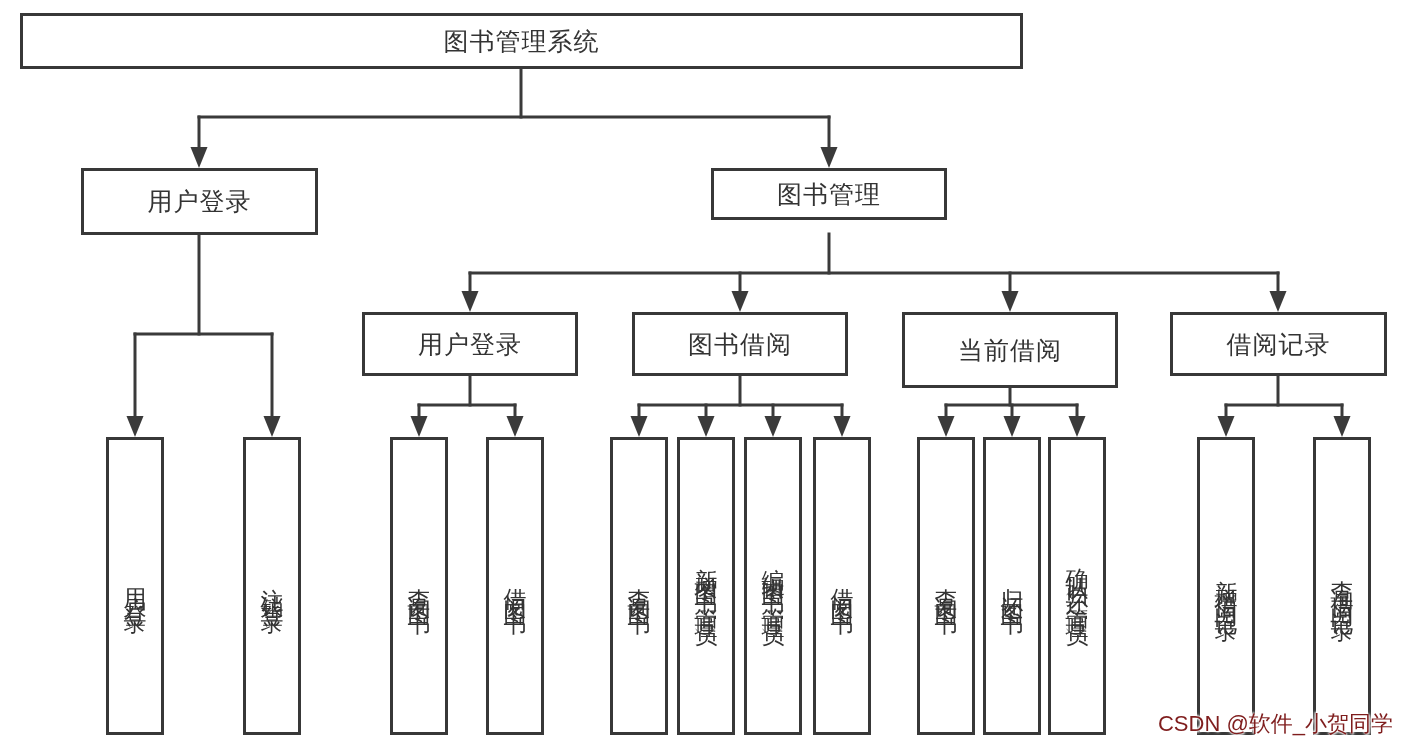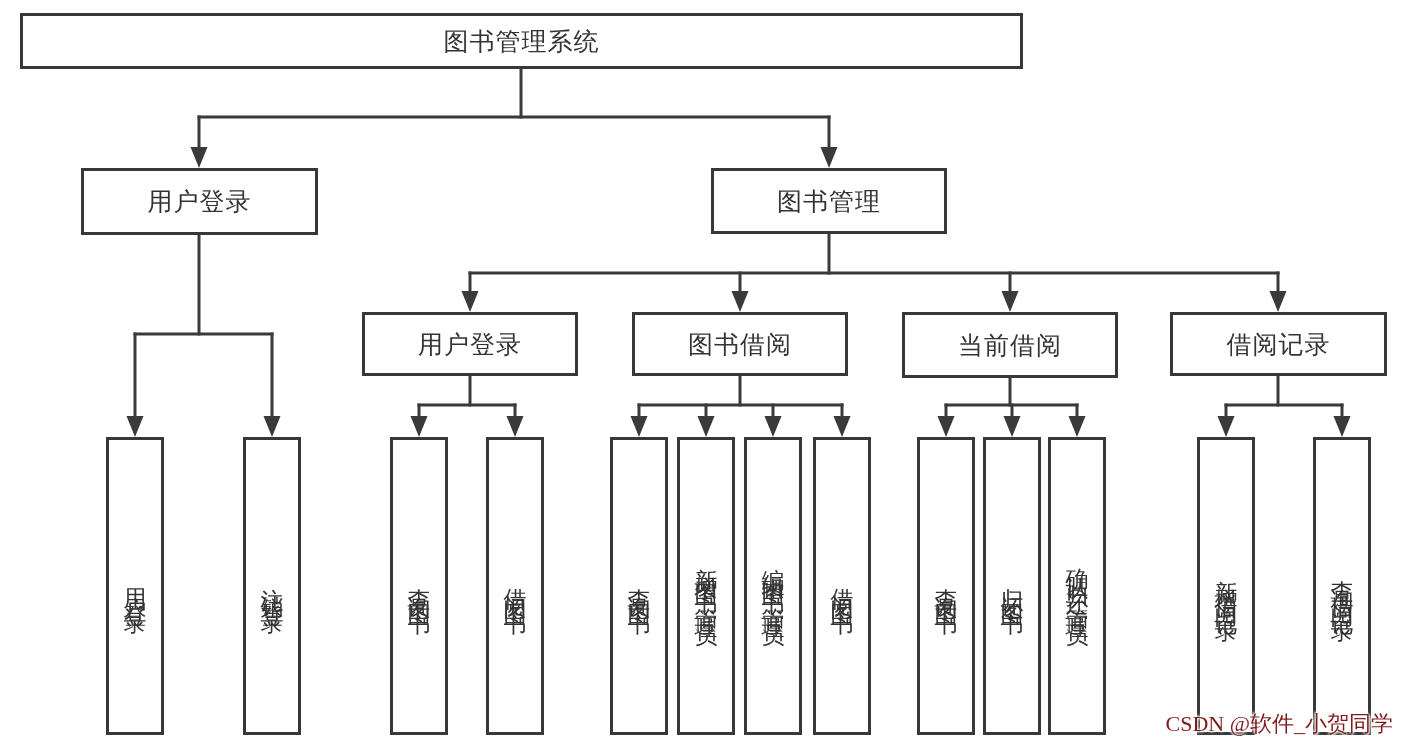--- a/index.html
+++ b/index.html
@@ -1,21 +1,21 @@
 <!DOCTYPE html>
 <html><head>
 <meta charset="utf-8">
 <style>
   html, body { margin: 0; padding: 0; background: #ffffff; }
   .canvas {
     position: relative;
     width: 1405px;
     height: 747px;
     background: #ffffff;
-    font-family: Liberation Serif, serif;
+    font-family: Liberation Sans, sans-serif;
     overflow: hidden;
   }
   svg.wires { position: absolute; left: 0; top: 0; z-index: 1; }
   .box {
     position: absolute;
     box-sizing: border-box;
     border: 3px solid #383838;
     background: #ffffff;
     color: #333333;
     display: flex;
@@ -99,25 +99,25 @@
       <line x1="1226" y1="405" x2="1342" y2="405" stroke="#3a3a3a" stroke-width="3" stroke-linecap="square"></line>
       <line x1="1226" y1="405" x2="1226" y2="420" stroke="#3a3a3a" stroke-width="3" stroke-linecap="square"></line>
       <polygon points="1217.5,416 1234.5,416 1226,437" fill="#3a3a3a"></polygon>
       <line x1="1342" y1="405" x2="1342" y2="420" stroke="#3a3a3a" stroke-width="3" stroke-linecap="square"></line>
       <polygon points="1333.5,416 1350.5,416 1342,437" fill="#3a3a3a"></polygon>
     </svg>
 
   <div class="box h" style="left:20px; top:13px; width:1003px; height:56px;">图书管理系统</div>
 
   <div class="box h" style="left:81px; top:168px; width:237px; height:67px;">用户登录</div>
-  <div class="box h" style="left:711px; top:168px; width:236px; height:66px;text-align:center;">图书管理</div>
+  <div class="box h" style="left:711px; top:168px; width:236px; height:52px;text-align:center;">图书管理</div>
 
   <div class="box h" style="left:362px; top:312px; width:216px; height:64px;">用户登录</div>
   <div class="box h" style="left:632px; top:312px; width:216px; height:64px;">图书借阅</div>
-  <div class="box h" style="left:902px; top:312px; width:216px; height:66px;">当前借阅</div>
+  <div class="box h" style="left:902px; top:312px; width:216px; height:76px;">当前借阅</div>
   <div class="box h" style="left:1170px; top:312px; width:217px; height:64px;">借阅记录</div>
 
   <div class="box col" style="left:106px; top:437px; width:58px; height:298px;">
     <span class="vtext">用户登录</span>
   </div>
   <div class="box col" style="left:243px; top:437px; width:58px; height:298px;">
     <span class="vtext">注销登录</span>
   </div>
 
   <div class="box col" style="left:390px; top:437px; width:58px; height:298px;">

